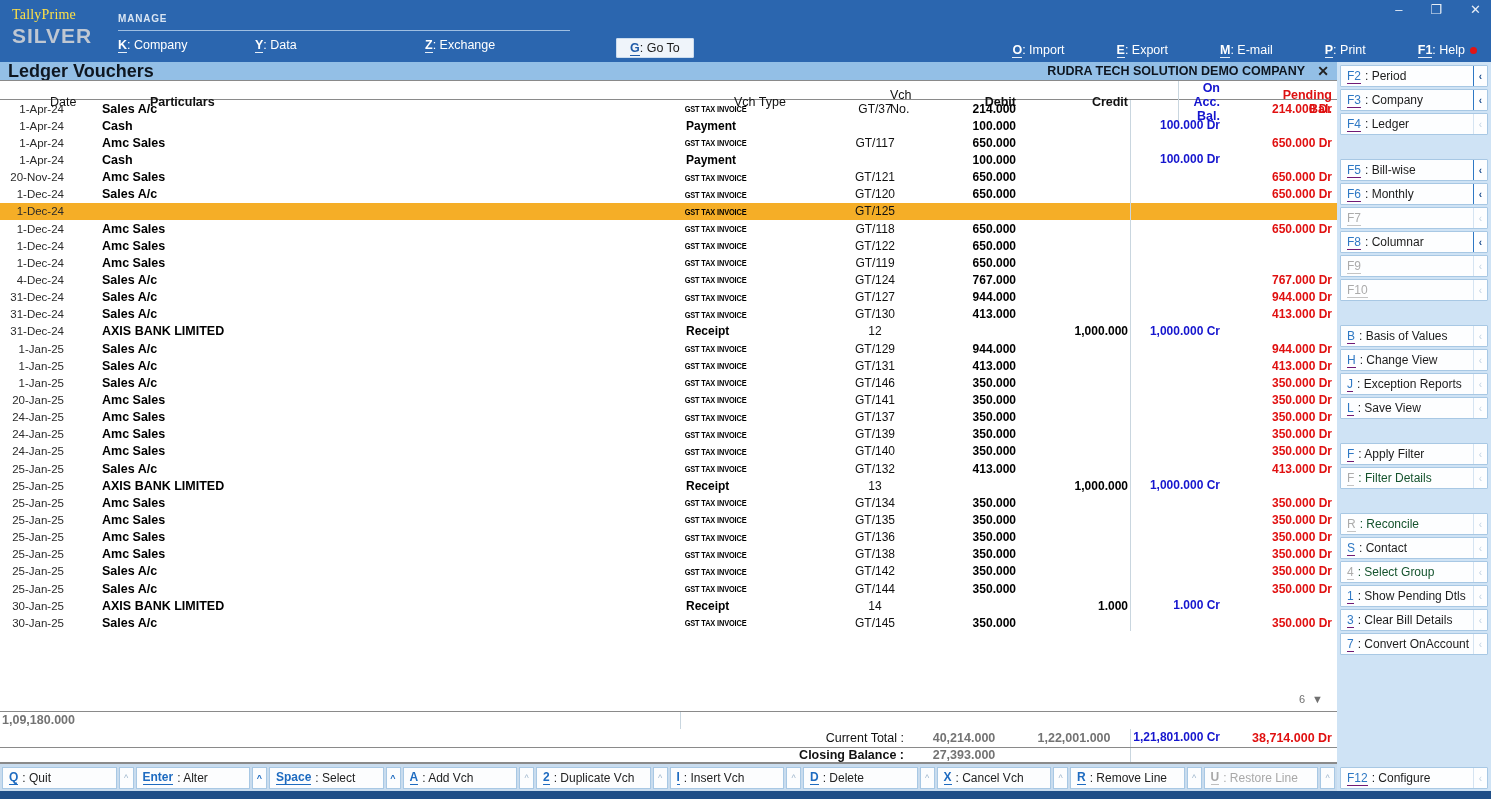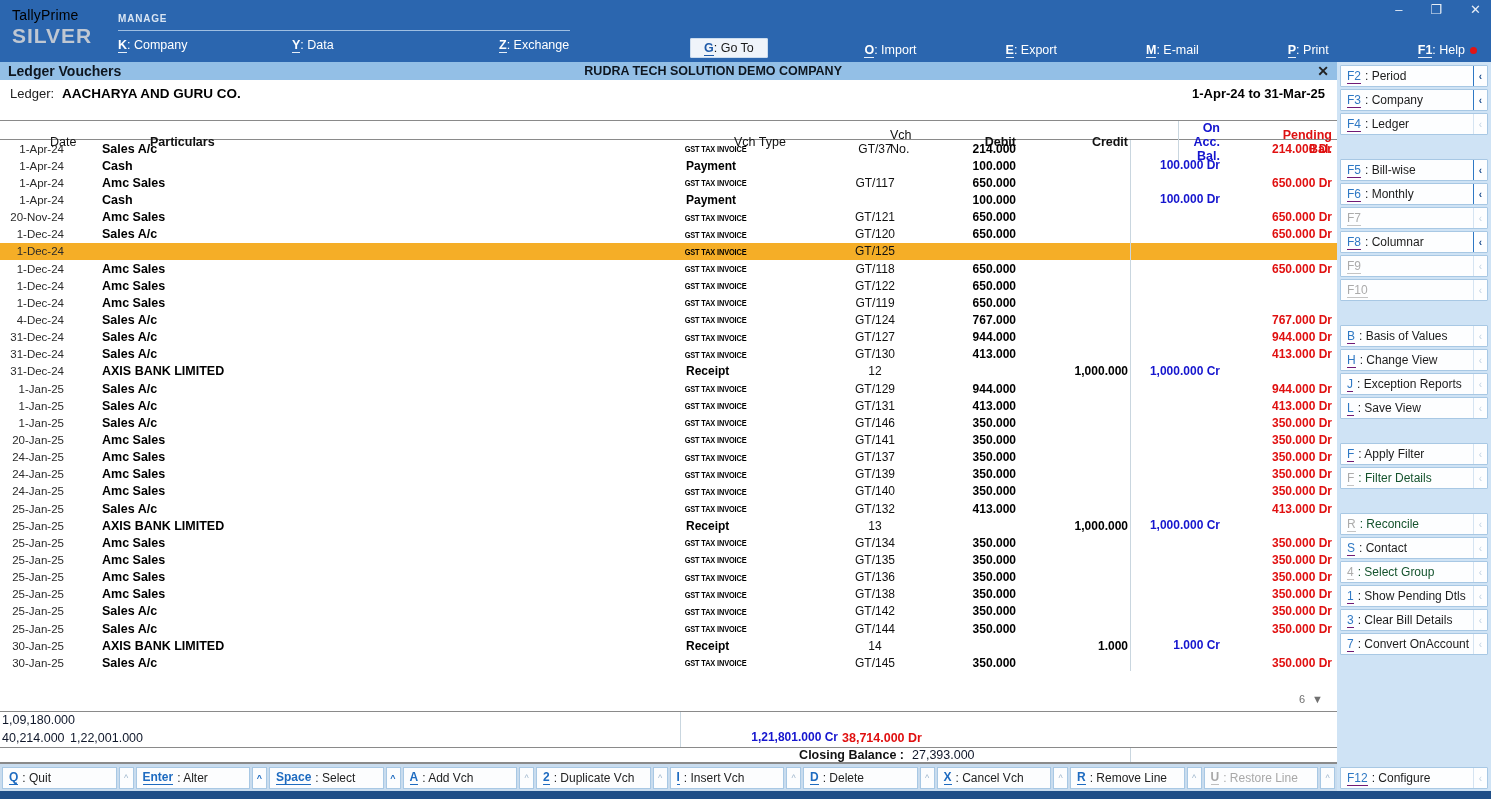--- a/index.html
+++ b/index.html
@@ -3,45 +3,45 @@
 <meta charset="utf-8">
 <style>
   * { margin:0; padding:0; box-sizing:border-box; }
   html,body { width:1491px; height:799px; overflow:hidden; }
   body { font-family:"Liberation Sans", sans-serif; background:#fff; }
   .app { width:1491px; height:799px; display:flex; flex-direction:column; position:relative; }
 
   
   .topbar { height:62px; background:#2B66AF; display:flex; flex-shrink:0; color:#fff; position:relative; }
   .brand { width:118px; padding:7px 0 0 12px; }
-  .brand-name { color:#000000; font-size:14px; letter-spacing:.2px; }
+  .brand-name { color:#fde047; font-size:14px; letter-spacing:.2px;font-family:Liberation Serif, serif; }
   .brand-edition { color:#BFC7D2; font-size:21px; font-weight:bold; letter-spacing:1px; margin-top:1px; }
   .menublock { flex:1; position:relative; }
   .manage-label { position:absolute; left:0; top:13px; font-size:10px; font-weight:bold; color:#D9E5F3; letter-spacing:.8px; }
   .manage-rule { position:absolute; left:0; top:30px; width:452px; border-top:1px solid #9FBFE2; }
   .menurow { position:absolute; left:0; top:38px; height:24px; display:flex; align-items:flex-start; width:100%; }
-  .mitem { font-size:12.5px; color:#FFFFFF; white-space:nowrap; cursor:default;margin-left:37px; }
+  .mitem { font-size:12.5px; color:#FFFFFF; white-space:nowrap; cursor:default; }
   .mitem .mkey { font-weight:bold; border-bottom:1px solid #E6EEF8; padding-bottom:0px; }
   .mi-left1 { margin-left:0; width:137px; }
   .mi-left2 { width:170px; }
   .mi-left3 { width:143px; }
   .goto-btn { background:#EFF4FA; color:#1A1A1A; border-radius:2px; padding:3px 14px; font-size:12.5px; margin-left:48px; box-shadow:0 0 0 1px #CBDCEE inset; }
   .goto-btn .mkey { color:#1E5AA8; font-weight:bold; border-bottom:1px solid #1E5AA8; }
   .menu-right { display:flex; position:absolute; right:14px; top:38px; height:24px; align-items:center; gap:52px; }
   .helpdot { display:inline-block; width:7px; height:7px; background:#E11414; border-radius:50%; margin-left:5px; vertical-align:middle; }
   .winctrls { position:absolute; right:10px; top:2px; display:flex; gap:28px; color:#E8EEF6; font-size:13px; }
   .winctrls span { cursor:default; }
 
   
   .content { flex:1; display:flex; min-height:0; }
   .main { width:1337px; display:flex; flex-direction:column; background:#fff; }
 
   .title-strip { height:18px; background:#93BFE6; display:flex; align-items:center; padding:0 8px; flex-shrink:0; }
-  .title-strip .vt { font-size:14px; font-weight:bold; color:#0E1620; }
-  .title-strip .cn { flex:1; text-align:center; font-size:12.5px; font-weight:bold; color:#0E1620; }
+  .title-strip .vt { font-size:18px; font-weight:bold; color:#0E1620; }
+  .title-strip .cn { flex:1; text-align:right; font-size:12.5px; font-weight:bold; color:#0E1620; }
   .title-strip .closex { font-size:14px; color:#222; font-weight:bold; width:24px; text-align:right; cursor:default; }
 
   .ledger-row { height:40px; padding:6px 10px 0 10px; display:flex; align-items:flex-start; flex-shrink:0; }
   .ledger-row .ll { font-size:13px; color:#222; margin-right:8px; }
   .ledger-row .ln { font-size:13.5px; font-weight:bold; color:#000; }
   .ledger-row .period { margin-left:auto; font-size:13px; font-weight:bold; color:#000; padding-right:2px; }
 
   
   .grid { display:grid; grid-template-columns:68px 612px 160px 70px 108px 112px 92px 112px; align-items:center; }
   .thead { height:20px; border-top:1px solid #8A8A8A; border-bottom:1px solid #8A8A8A; font-size:12.5px; color:#111; flex-shrink:0; }
@@ -69,21 +69,21 @@
   .vrow.hl { background:#F5AE27; }
 
   .scrollrow { height:24px; display:flex; align-items:center; justify-content:flex-end; padding-right:12px; flex-shrink:0; }
   .scrollind { font-size:11px; color:#707070; letter-spacing:2px; cursor:default; }
 
   .totals { flex-shrink:0; border-top:1px solid #8A8A8A; }
   .trow { height:17.5px; font-size:12.5px; }
   .trow .c { padding:0 2px; white-space:nowrap; }
   .t-label { grid-column:1 / span 4; text-align:right; color:#111; padding-right:6px !important; }
   .t-label.bold { font-weight:bold; }
-  .t-debit, .t-credit { text-align:left; font-weight:normal; color:#0f172a; }
+  .t-debit, .t-credit { text-align:center; font-weight:bold; color:#737373; }
   .t-onacc { text-align:right; font-weight:bold; color:#1515CE; border-left:1px solid #C9D6DF; align-self:stretch; line-height:17.5px; font-size:12px; }
   .t-pend { text-align:right; font-weight:bold; color:#E01010; }
   .trow.closing { border-top:1px solid #8A8A8A; border-bottom:2px solid #8A8A8A; }
 
   
   .btoolbar { height:27px; background:#C9DCEE; display:flex; align-items:center; padding:2px 2px; gap:2px; flex-shrink:0; }
   .tbtn { background:#FCFDFE; border:1px solid #A8C8E4; height:22px; display:flex; align-items:center; padding:0 6px; font-size:12px; flex:1; min-width:0; white-space:nowrap; overflow:hidden; cursor:default; }
   .tbtn .bkey { color:#1E6BC0; font-weight:bold; border-bottom:1px solid #1E6BC0; margin-right:1px; }
   .tbtn .blabel { color:#222; margin-left:3px; }
   .tbtn.disabled .bkey { color:#A8A8A8; border-bottom-color:#BFBFBF; }
@@ -143,25 +143,20 @@
 
   <div class="content">
     <div class="main">
 
       <div class="title-strip">
         <span class="vt">Ledger Vouchers</span>
         <span class="cn">RUDRA TECH SOLUTION DEMO COMPANY</span>
         <span class="closex">✕</span>
       </div>
 
-      <div class="ledger-row">
-        <span class="ll">Ledger:</span>
-        <span class="ln">AACHARYA AND GURU CO.</span>
-        <span class="period">1-Apr-24 to 31-Mar-25</span>
-      </div>
 
       <div class="grid thead">
         <div class="h h-date">Date</div>
         <div class="h h-part">Particulars</div>
         <div class="h h-vtype">Vch Type</div>
         <div class="h h-vno">Vch No.</div>
         <div class="h h-debit">Debit</div>
         <div class="h h-credit">Credit</div>
         <div class="h h-onacc">On Acc. Bal.</div>
         <div class="h h-pend">Pending Bal.</div>
@@ -485,20 +480,21 @@
       </div>
 
       <div class="totals" id="totals">
           <div class="grid trow">
             <div class="c t-debit">1,09,180.000</div>
             <div class="c t-credit"></div>
             <div class="c t-onacc"></div>
             <div class="c t-pend"></div>
           </div>
           <div class="grid trow">
+            <div class="c t-label">Current Total :</div>
             <div class="c t-debit">40,214.000</div>
             <div class="c t-credit">1,22,001.000</div>
             <div class="c t-onacc">1,21,801.000 Cr</div>
             <div class="c t-pend">38,714.000 Dr</div>
           </div>
           <div class="grid trow closing">
             <div class="c t-label bold">Closing Balance :</div>
             <div class="c t-debit">27,393.000</div>
             <div class="c t-credit"></div>
             <div class="c t-onacc"></div>

